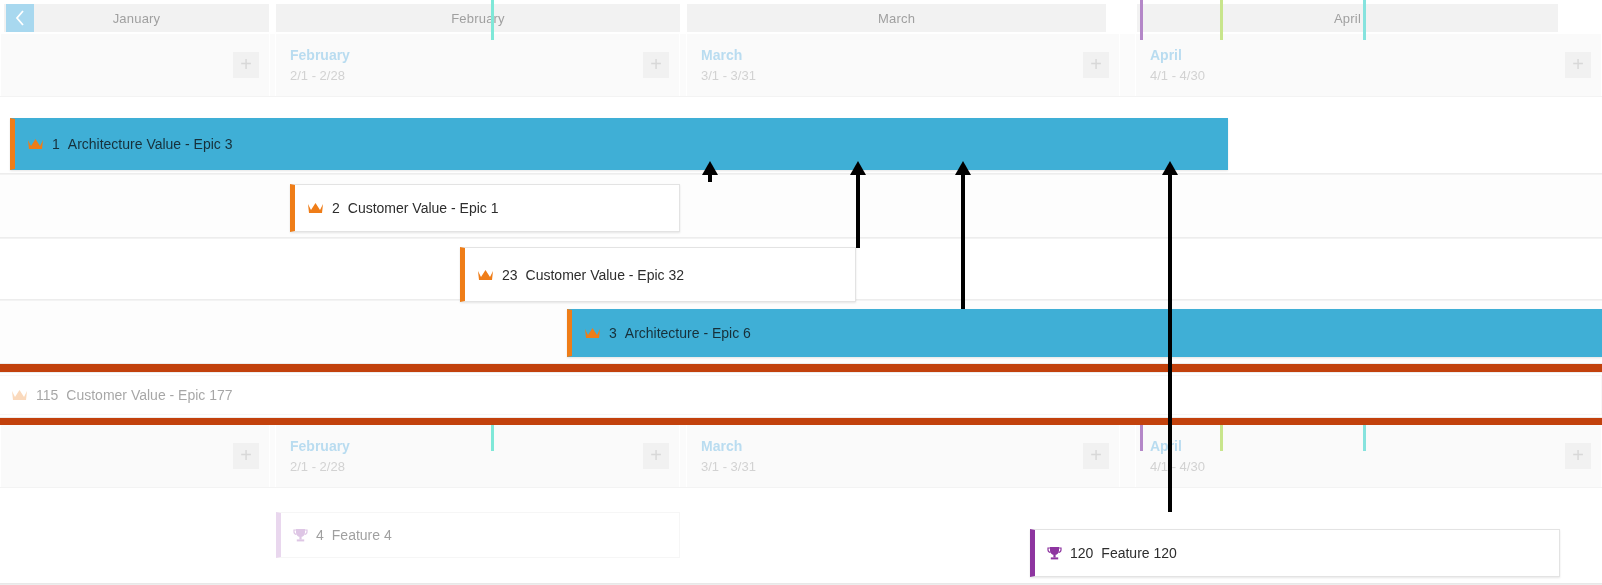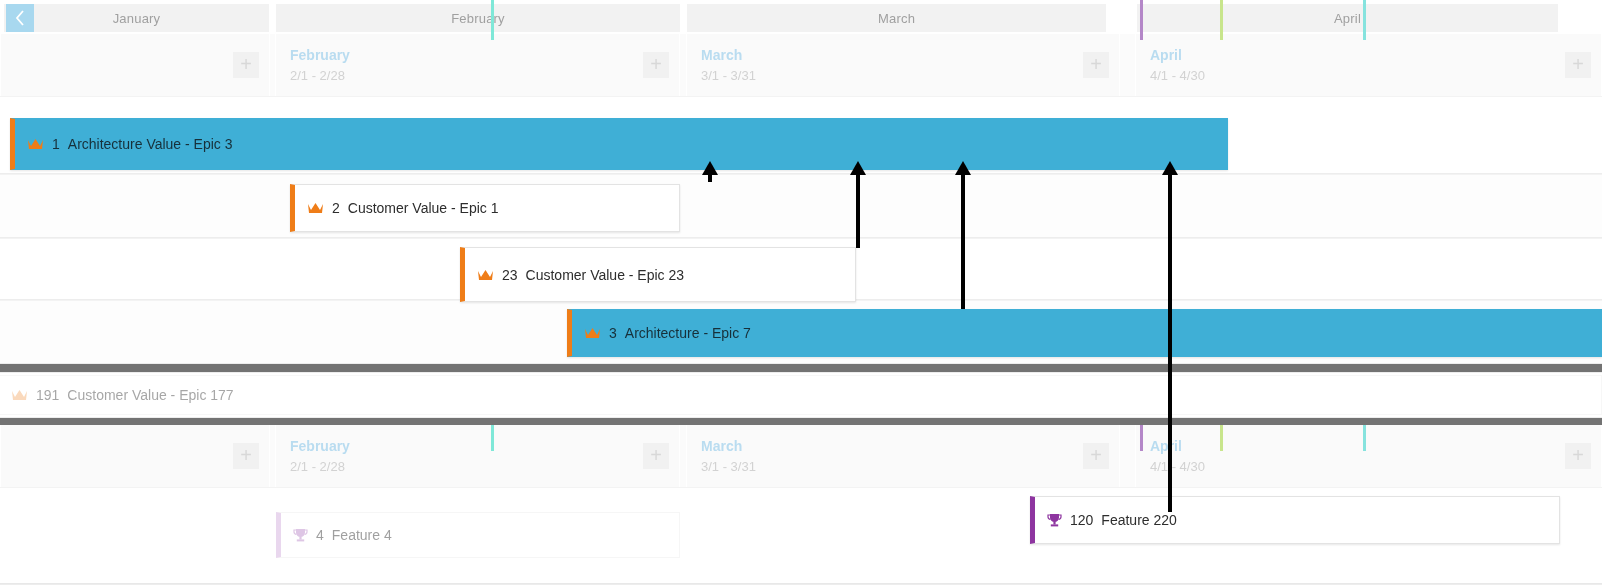--- a/index.html
+++ b/index.html
@@ -5,21 +5,21 @@
 <style>
   html,body{margin:0;padding:0;}
   body{
     width:1602px;height:585px;
     background:#ffffff;
     font-family:"Liberation Sans", sans-serif;
     overflow:hidden;
     position:relative;
     -webkit-font-smoothing:antialiased;
   }
-  #root{position:relative;width:1602px;height:585px;background:#737373;border-radius:26px;}
+  #root{position:relative;width:1602px;height:585px;background:#c2410c;border-radius:26px;}
 
   
   .month-strip{position:absolute;left:0;top:0;width:1602px;height:34px;background:#ffffff;}
   .month-tab{
     position:absolute;top:4px;height:28px;
     background:#f2f2f2;
     display:flex;align-items:center;justify-content:center;
     color:#a0a0a0;font-size:13px;letter-spacing:.2px;
   }
   .back-btn{
@@ -187,65 +187,65 @@
         <span class="num">2</span>
         <span class="ttl">Customer Value - Epic 1</span>
       </div>
       <div class="card" style="left: 460px; top: 247px; width: 396px; height: 55px;">
         <span class="ico" style="color: rgb(239, 125, 24);">
           <svg width="17" height="14" viewBox="0 0 17 14">
             <path d="M1 3 L4 9 L8.5 2 L13 9 L16 3 L15 12 L2 12 Z" fill="currentColor"></path>
           </svg>
         </span>
         <span class="num">23</span>
-        <span class="ttl">Customer Value - Epic 23</span>
+        <span class="ttl">Customer Value - Epic 32</span>
       </div>
       <div class="card blue" style="left: 567px; top: 309px; width: 1035px; height: 48px;">
         <span class="ico" style="color: rgb(239, 125, 24);">
           <svg width="17" height="14" viewBox="0 0 17 14">
             <path d="M1 3 L4 9 L8.5 2 L13 9 L16 3 L15 12 L2 12 Z" fill="currentColor"></path>
           </svg>
         </span>
         <span class="num">3</span>
-        <span class="ttl">Architecture - Epic 7</span>
+        <span class="ttl">Architecture - Epic 6</span>
       </div>
       <div class="card ghost" style="left: -6px; top: 375px; width: 1608px; height: 40px;">
         <span class="ico" style="color: rgb(244, 167, 97);">
           <svg width="17" height="14" viewBox="0 0 17 14">
             <path d="M1 3 L4 9 L8.5 2 L13 9 L16 3 L15 12 L2 12 Z" fill="currentColor"></path>
           </svg>
         </span>
-        <span class="num">191</span>
+        <span class="num">115</span>
         <span class="ttl">Customer Value - Epic 177</span>
       </div>
       <div class="card ghost feature" style="left: 276px; top: 512px; width: 404px; height: 46px;">
         <span class="ico" style="color: rgb(183, 131, 198);">
           <svg width="15" height="15" viewBox="0 0 15 15">
             <path d="M3 1 h9 v3.5 a4.5 4.5 0 0 1 -9 0 Z" fill="currentColor"></path>
             <rect x="6.4" y="8.5" width="2.2" height="3" fill="currentColor"></rect>
             <rect x="3.8" y="11.4" width="7.4" height="2" fill="currentColor"></rect>
             <path d="M3 2 h-2 v2 a2.6 2.6 0 0 0 2.4 2.4" fill="none" stroke="currentColor" stroke-width="1.2"></path>
             <path d="M12 2 h2 v2 a2.6 2.6 0 0 1 -2.4 2.4" fill="none" stroke="currentColor" stroke-width="1.2"></path>
           </svg>
         </span>
         <span class="num">4</span>
         <span class="ttl">Feature 4</span>
       </div>
-      <div class="card feature" style="left: 1030px; top: 496px; width: 530px; height: 48px;">
+      <div class="card feature" style="left: 1030px; top: 529px; width: 530px; height: 48px;">
         <span class="ico" style="color: rgb(142, 53, 160);">
           <svg width="15" height="15" viewBox="0 0 15 15">
             <path d="M3 1 h9 v3.5 a4.5 4.5 0 0 1 -9 0 Z" fill="currentColor"></path>
             <rect x="6.4" y="8.5" width="2.2" height="3" fill="currentColor"></rect>
             <rect x="3.8" y="11.4" width="7.4" height="2" fill="currentColor"></rect>
             <path d="M3 2 h-2 v2 a2.6 2.6 0 0 0 2.4 2.4" fill="none" stroke="currentColor" stroke-width="1.2"></path>
             <path d="M12 2 h2 v2 a2.6 2.6 0 0 1 -2.4 2.4" fill="none" stroke="currentColor" stroke-width="1.2"></path>
           </svg>
         </span>
         <span class="num">120</span>
-        <span class="ttl">Feature 220</span>
+        <span class="ttl">Feature 120</span>
       </div>
     </div>
 
   <div id="arrow-layer">
       <div class="arrow" style="left: 701px; top: 161px; width: 18px; height: 21px;">
         <div class="shaft" style="height: 9px;"></div>
         <div class="head"></div>
       </div>
       <div class="arrow" style="left: 849px; top: 161px; width: 18px; height: 87px;">
         <div class="shaft" style="height: 75px;"></div>

